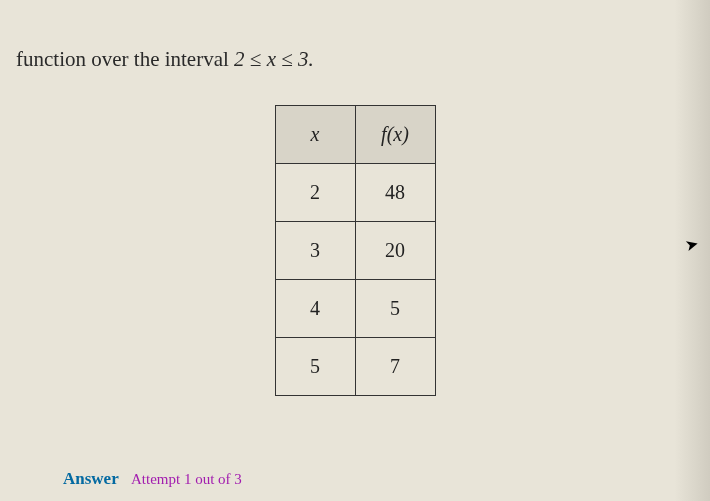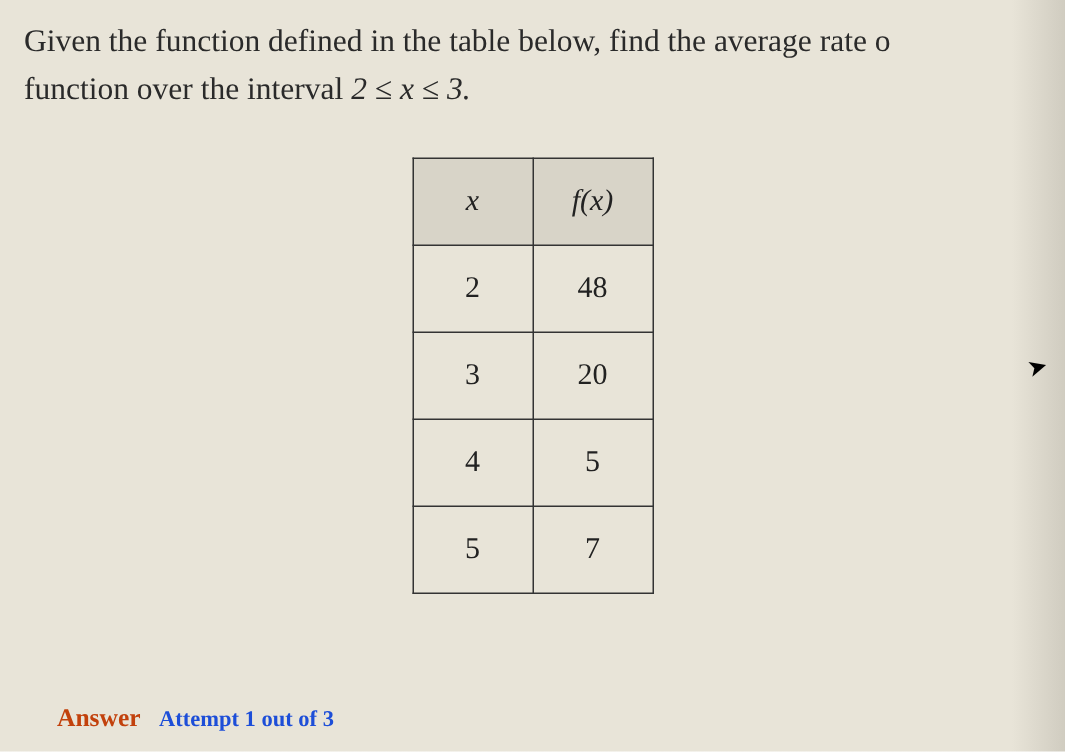--- a/index.html
+++ b/index.html
@@ -55,42 +55,43 @@
     }
     .answer-row {
       position: absolute;
       bottom: 12px;
       left: 38px;
       font-size: 17px;
       color: #333;
     }
     .answer-label {
       font-weight: bold;
-      color: #c2410c;
+      color: #0369a1;
+      margin-left: 25px;
     }
     .attempt-label {
-      color: #1d4ed8;
-      font-weight: bold;
+      color: #a21caf;
+      font-weight: normal;
       margin-left: 8px;
       font-size: 15px;
     }
     .cursor-icon {
       position: absolute;
       right: 12px;
       top: 235px;
       font-size: 16px;
       color: #000;
       transform: rotate(-15deg);
     }
   </style>
 </head>
 <body>
 
 <div class="question-text">
-  <span>Given the function defined in the table below, find the average rate o</span><br>
+  <br>
   <span>function over the interval </span><span class="math-inline"><span>2</span> ≤ <i>x</i> ≤ <span>3</span>.</span>
 </div>
 
 <div class="table-wrap">
   <table>
     <tbody>
         <tr>
       <td class="header-cell"><span>x</span></td>
       <td class="header-cell"><span class="fx-header">f</span>(<span class="fx-header">x</span>)</td>
     </tr>

